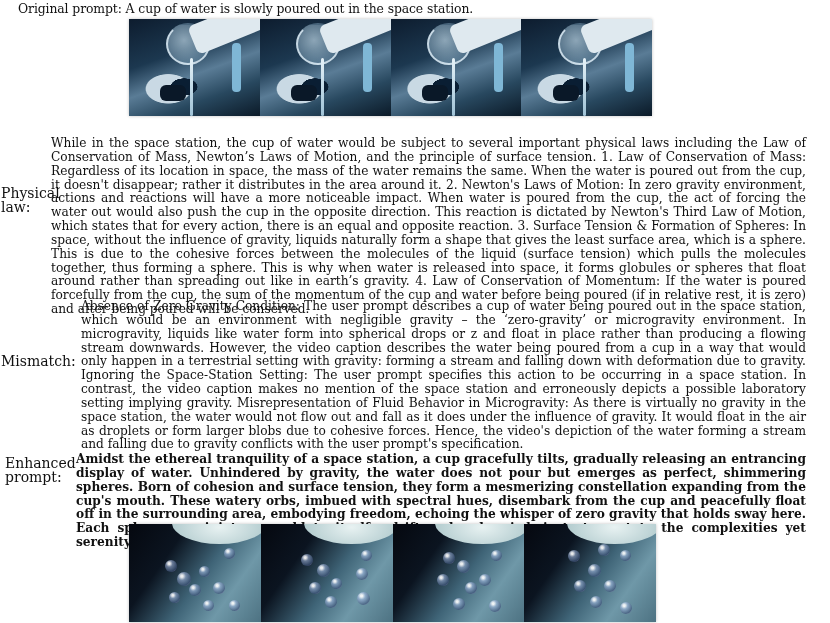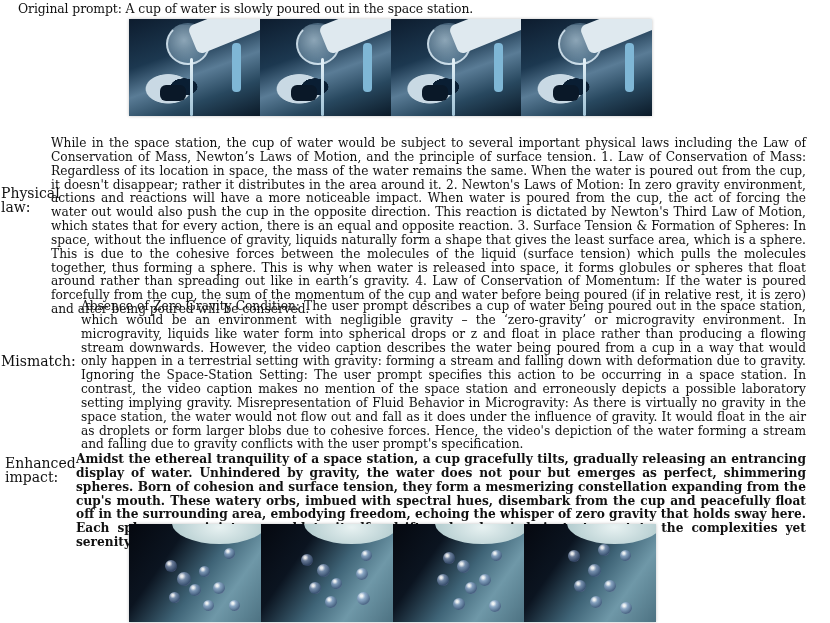--- a/index.html
+++ b/index.html
@@ -77,21 +77,21 @@
 
 <div class="label" style="left:1px; top:354px;">
   <div>Mismatch:</div>
 </div>
 <div class="para" style="left:65px; top:284px; width:757px;">
   <p>Absence of Zero Gravity Condition: The user prompt describes a cup of water being poured out in the space station, which would be an environment with negligible gravity – the ‘zero-gravity’ or microgravity environment. In microgravity, liquids like water form into spherical drops or z and float in place rather than producing a flowing stream downwards. However, the video caption describes the water being poured from a cup in a way that would only happen in a terrestrial setting with gravity: forming a stream and falling down with deformation due to gravity. Ignoring the Space-Station Setting: The user prompt specifies this action to be occurring in a space station. In contrast, the video caption makes no mention of the space station and erroneously depicts a possible laboratory setting implying gravity. Misrepresentation of Fluid Behavior in Microgravity: As there is virtually no gravity in the space station, the water would not flow out and fall as it does under the influence of gravity. It would float in the air as droplets or form larger blobs due to cohesive forces. Hence, the video's depiction of the water forming a stream and falling due to gravity conflicts with the user prompt's specification.</p>
 </div>
 
 <div class="label" style="left:5px; top:456px;">
   <div>Enhanced</div>
-  <div>impact:</div>
+  <div>prompt:</div>
 </div>
 <div class="para" style="left:60px; top:437px; width:762px;font-weight:bold;">
   <p>Amidst the ethereal tranquility of a space station, a cup gracefully tilts, gradually releasing an entrancing display of water. Unhindered by gravity, the water does not pour but emerges as perfect, shimmering spheres. Born of cohesion and surface tension, they form a mesmerizing constellation expanding from the cup's mouth. These watery orbs, imbued with spectral hues, disembark from the cup and peacefully float off in the surrounding area, embodying freedom, echoing the whisper of zero gravity that holds sway here. Each sphere, a miniature world to itself, adrift and unhurried, is testament to the complexities yet serenity of life in a space-bound microgravity environment.</p>
 </div>
 
 <div class="strip bot">
   <div class="frame f-sph">
     <div class="bowl"></div>
     <div class="dot" style="left:36px;top:36px;width:12px;height:12px"></div>
     <div class="dot" style="left:48px;top:48px;width:14px;height:14px"></div>

